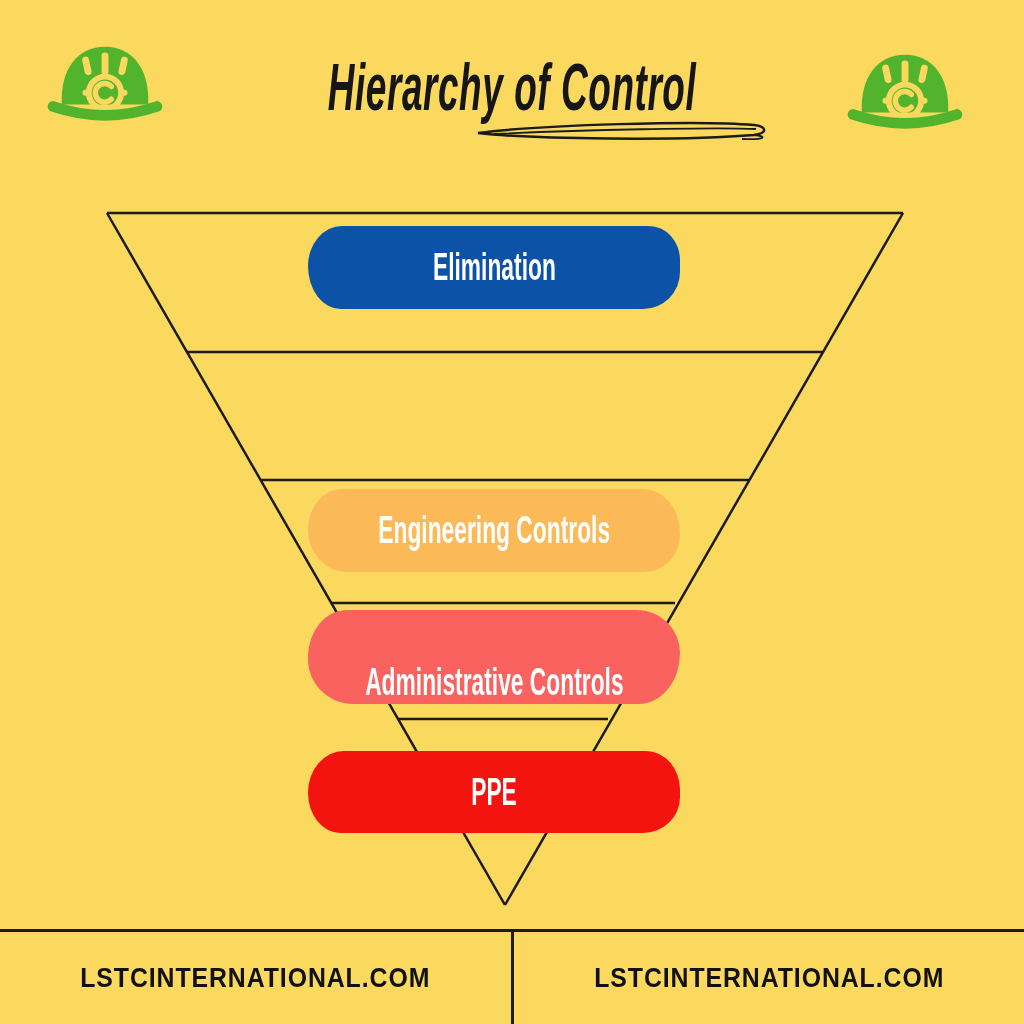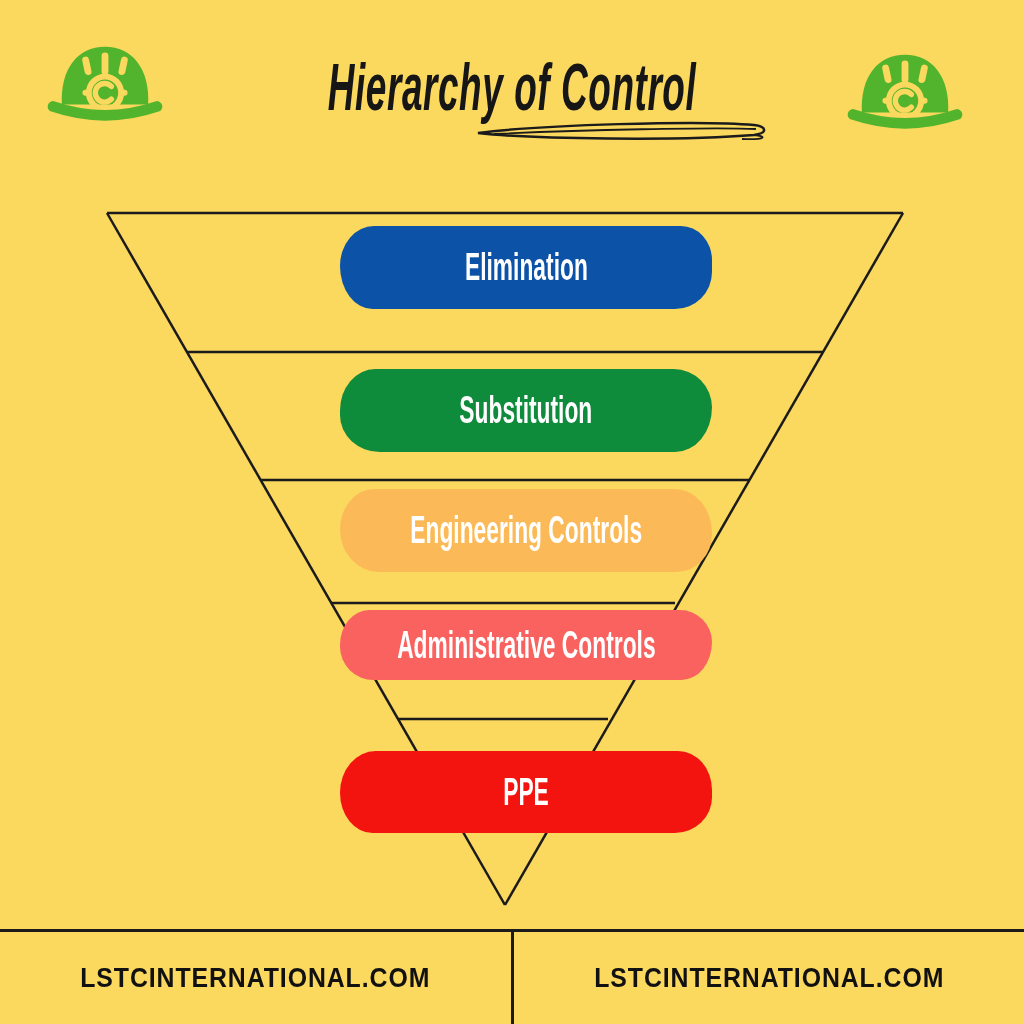--- a/index.html
+++ b/index.html
@@ -73,39 +73,39 @@
     position: absolute;
     left: 0; top: 0;
     width: 1024px; height: 1024px;
     color: var(--line);
   }
   .funnel-outline line { stroke: currentColor; stroke-width: 2.5; }
 
   
   .band {
     position: absolute;
-    left: 340px;
+    left: 308px;
     width: 372px;
     display: flex;
     align-items: center;
     justify-content: center;
   }
   .band-label {
     display: inline-block;
     font-size: 38px;
     font-weight: 700;
     color: var(--band-text);
     transform: scaleX(0.6);
     transform-origin: 50% 50%;
     white-space: nowrap;
   }
   .band-0 { top: 226px; height: 83px; border-radius: 46px 42px 50px 44px / 54px 46px 50px 58px; }
   .band-1 { top: 369px; height: 83px; border-radius: 44px 48px 46px 50px / 52px 48px 56px 46px; }
   .band-2 { top: 489px; height: 83px; border-radius: 42px 46px 44px 48px / 50px 54px 46px 52px; justify-content: center; }
-  .band-3 { top: 610px; height: 70px; border-radius: 40px 44px 42px 46px / 48px 44px 52px 46px; }
+  .band-3 { top: 610px; height: 94px; border-radius: 40px 44px 42px 46px / 48px 44px 52px 46px; align-items: flex-end; }
   .band-4 { top: 751px; height: 82px; border-radius: 46px 44px 48px 42px / 54px 50px 46px 52px; }
 
   
   .footer {
     position: absolute;
     left: 0; top: 929px;
     width: 1024px; height: 95px;
     border-top: 3px solid var(--line);
     display: flex;
   }
@@ -181,23 +181,20 @@
       <path class="cglyph" d="M66.5,53.5 A9.5,9.5 0 1 0 66.5,66.5"></path>
       <rect class="knob" x="37" y="57" width="8" height="6" rx="3"></rect>
       <rect class="knob" x="75" y="57" width="8" height="6" rx="3"></rect>
       <path class="brim" d="M7,74 Q60,92 113,74"></path>
     </svg>
   </div>
 
   <div class="band band-0" style="background: rgb(12, 82, 167);">
     <span class="band-label">Elimination</span>
   </div>
-  <div class="band band-1" style="background: rgb(15, 139, 60);">
-    <span class="band-label">Substitution</span>
-  </div>
   <div class="band band-2" style="background: rgb(251, 186, 87);">
     <span class="band-label">Engineering Controls</span>
   </div>
   <div class="band band-3" style="background: rgb(249, 98, 95);">
     <span class="band-label">Administrative Controls</span>
   </div>
   <div class="band band-4" style="background: rgb(243, 20, 16);">
     <span class="band-label">PPE</span>
   </div>
 

